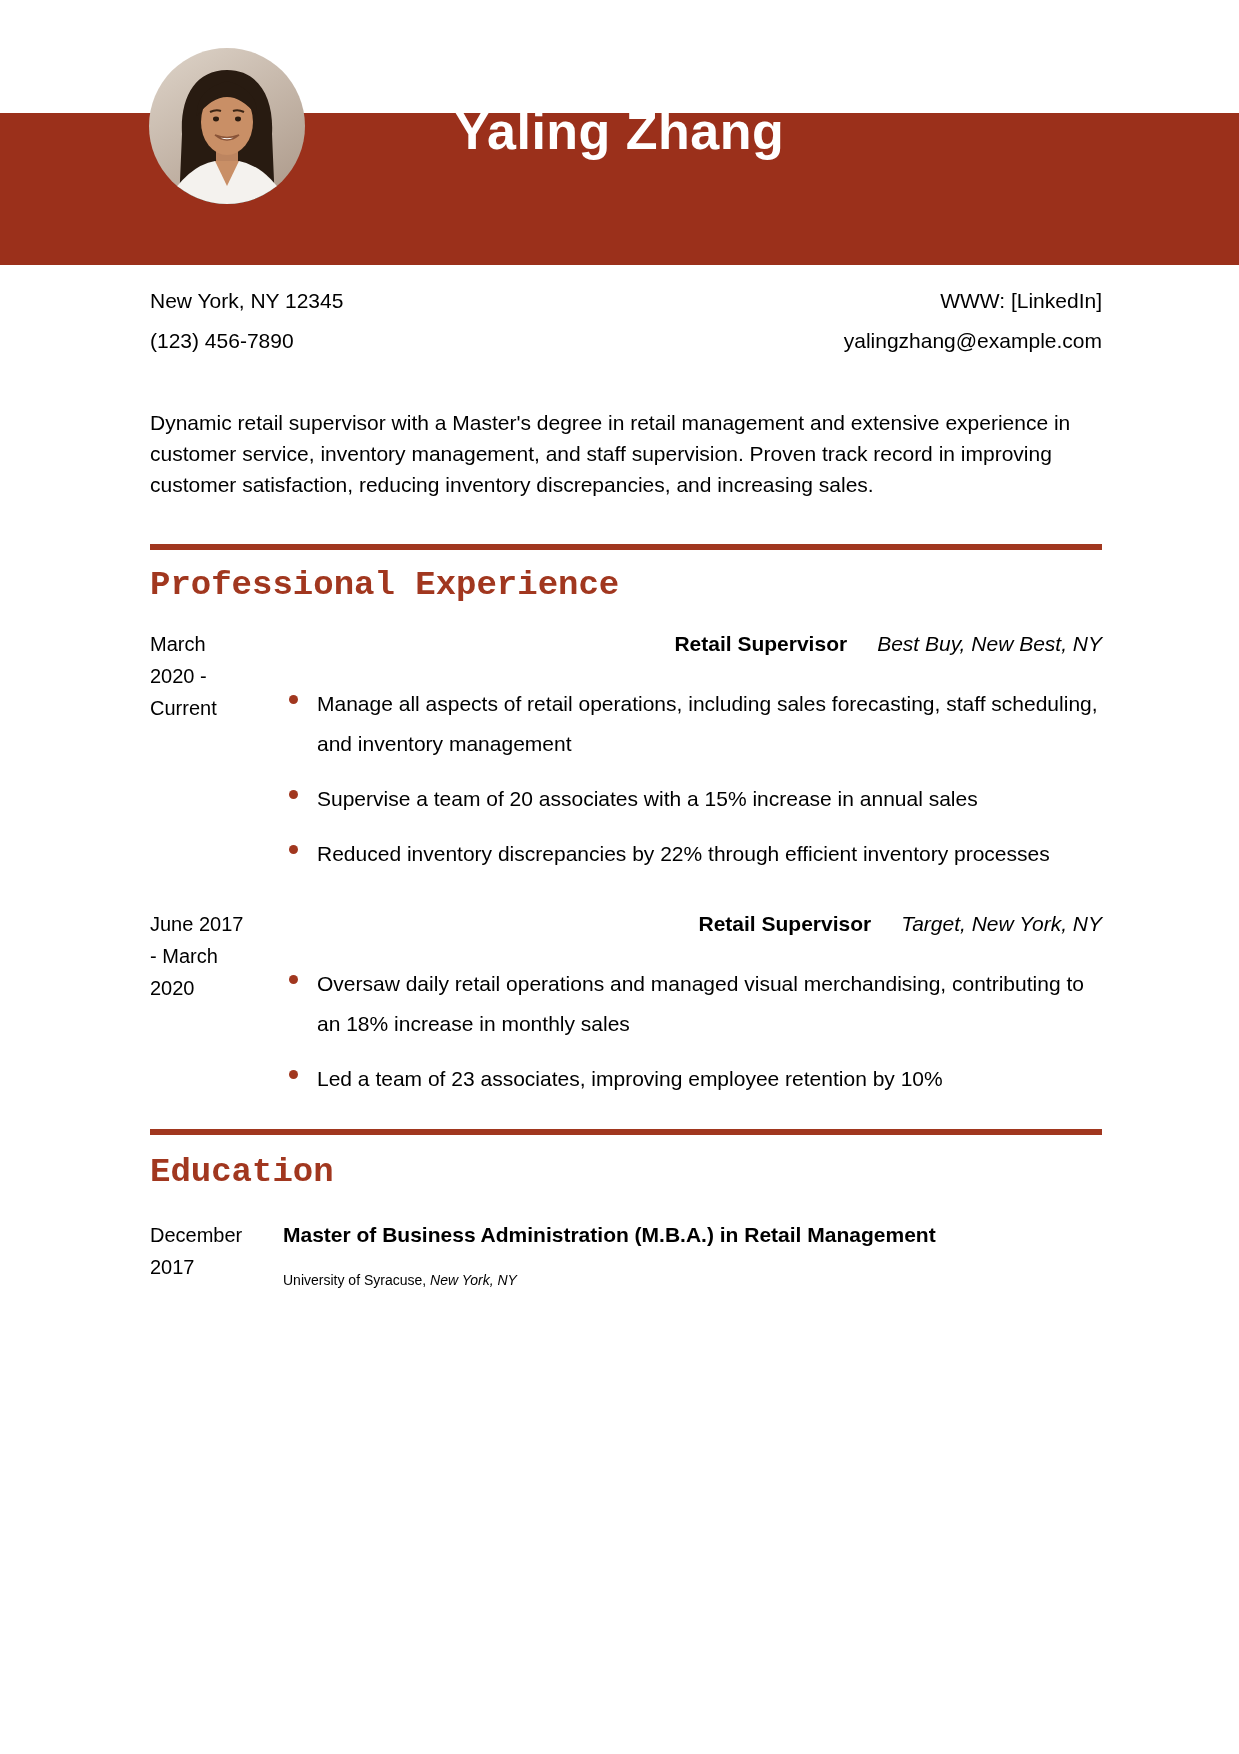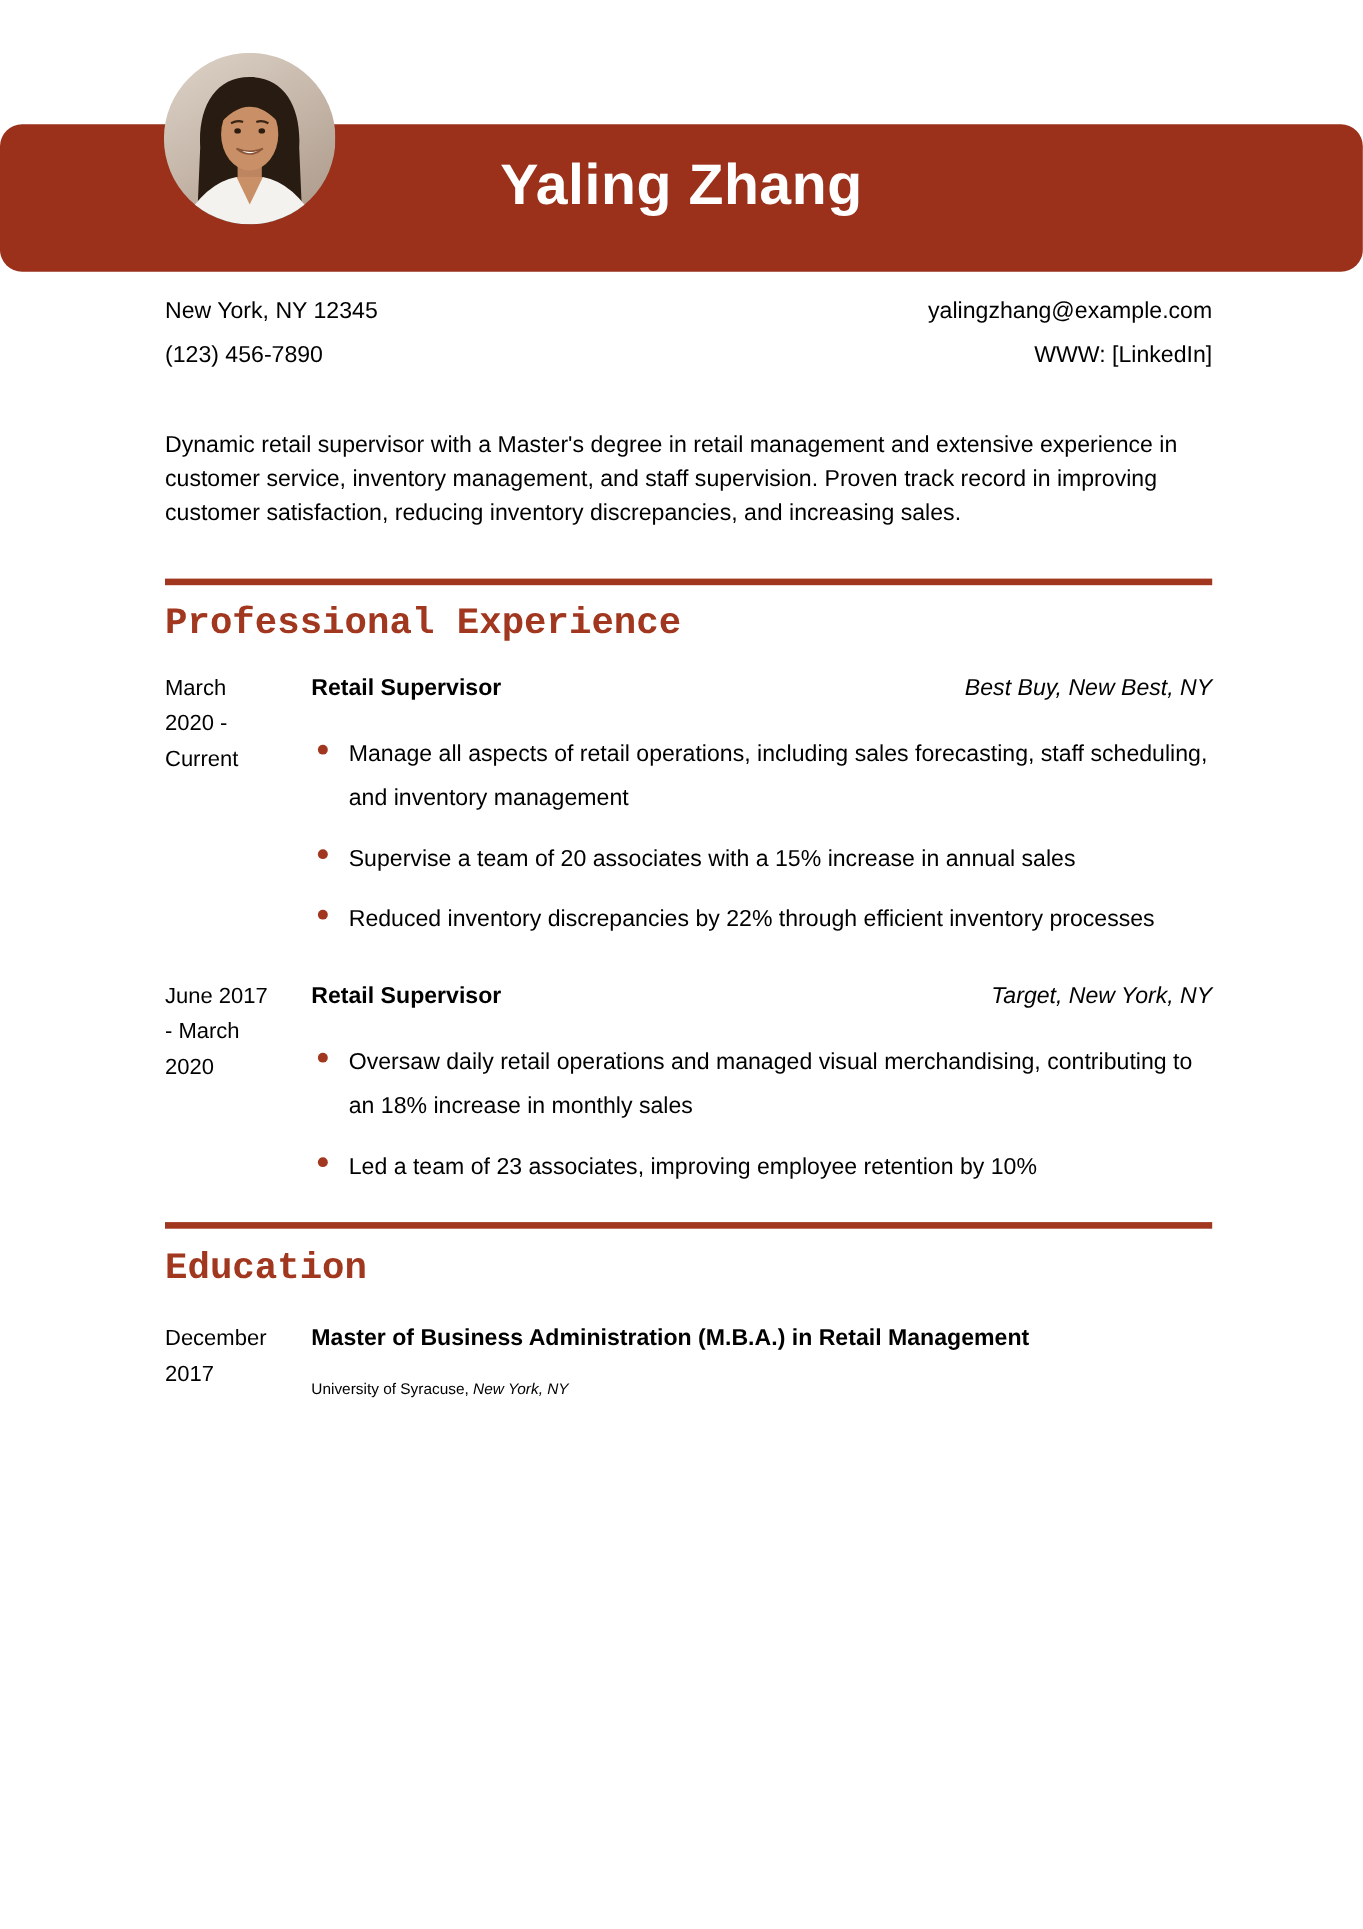--- a/index.html
+++ b/index.html
@@ -10,23 +10,23 @@
   body{
     width:1239px;height:1754px;
     background:#ffffff;
     font-family:"Liberation Sans","DejaVu Sans",sans-serif;
     color:#000;
     position:relative;
     overflow:hidden;
   }
   .top-white{height:113px;background:#fff;}
   .band{
-    height:134px;
+    height:152px;
     background:var(--band);
-    display:flex;align-items:center;justify-content:center;border-radius:20px;
+    display:flex;justify-content:center;
   }
   .band h1{
     margin:0;
     color:#fff;
     font-size:52px;
     font-weight:bold;
     letter-spacing:0.5px;
     transform:translateY(-12px);
   }
   .avatar{
@@ -72,21 +72,21 @@
   }
   .entry.entry-gap{margin-top:34px;}
   .entry.edu-entry{margin-top:30px;}
   .dates{
     font-size:20px;
     line-height:32px;
     padding-right:33px;
     color:#000000;
   }
   .title-row{
-    display:flex;justify-content:space-between;align-items:baseline;
+    display:flex;justify-content:flex-end;align-items:baseline;gap:30px;
   }
   .title-row h3{
     margin:0;
     font-size:21px;font-weight:bold;line-height:32px;
   }
   .company{
     font-size:21px;font-style:italic;line-height:32px;
     text-align:right;
   }
   ul.bullets{
@@ -146,22 +146,22 @@
   </div>
 
   <div class="inner">
 
     <section class="contact">
       <div class="contact-left">
         <div>New York, NY 12345</div>
         <div>(123) 456-7890</div>
       </div>
       <div class="contact-right">
+        <div>WWW: [LinkedIn]</div>
         <div>yalingzhang@example.com</div>
-        <div>WWW: [LinkedIn]</div>
       </div>
     </section>
 
     <p class="summary">Dynamic retail supervisor with a Master's degree in retail management and extensive experience in customer service, inventory management, and staff supervision. Proven track record in improving customer satisfaction, reducing inventory discrepancies, and increasing sales.</p>
 
     <hr class="rule">
 
     <h2 class="section">Professional Experience</h2>
 
     <article class="entry">

